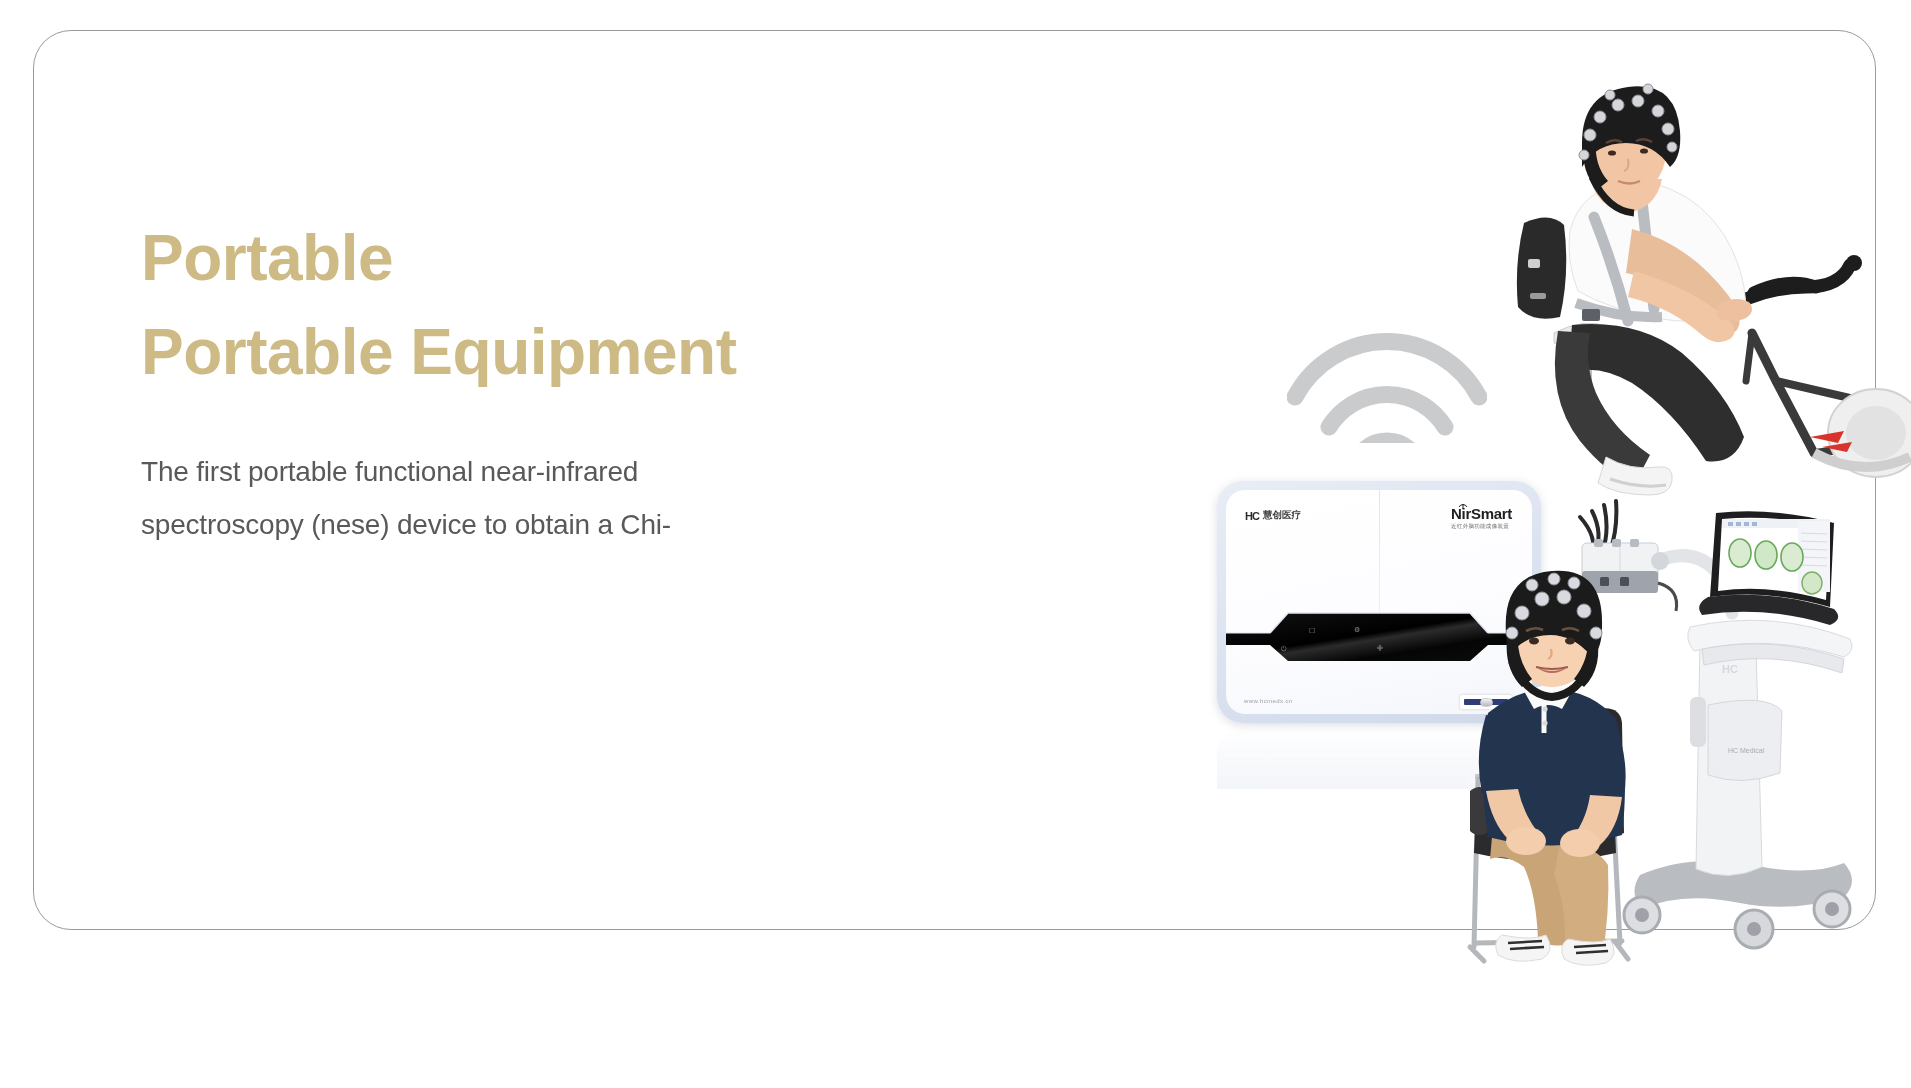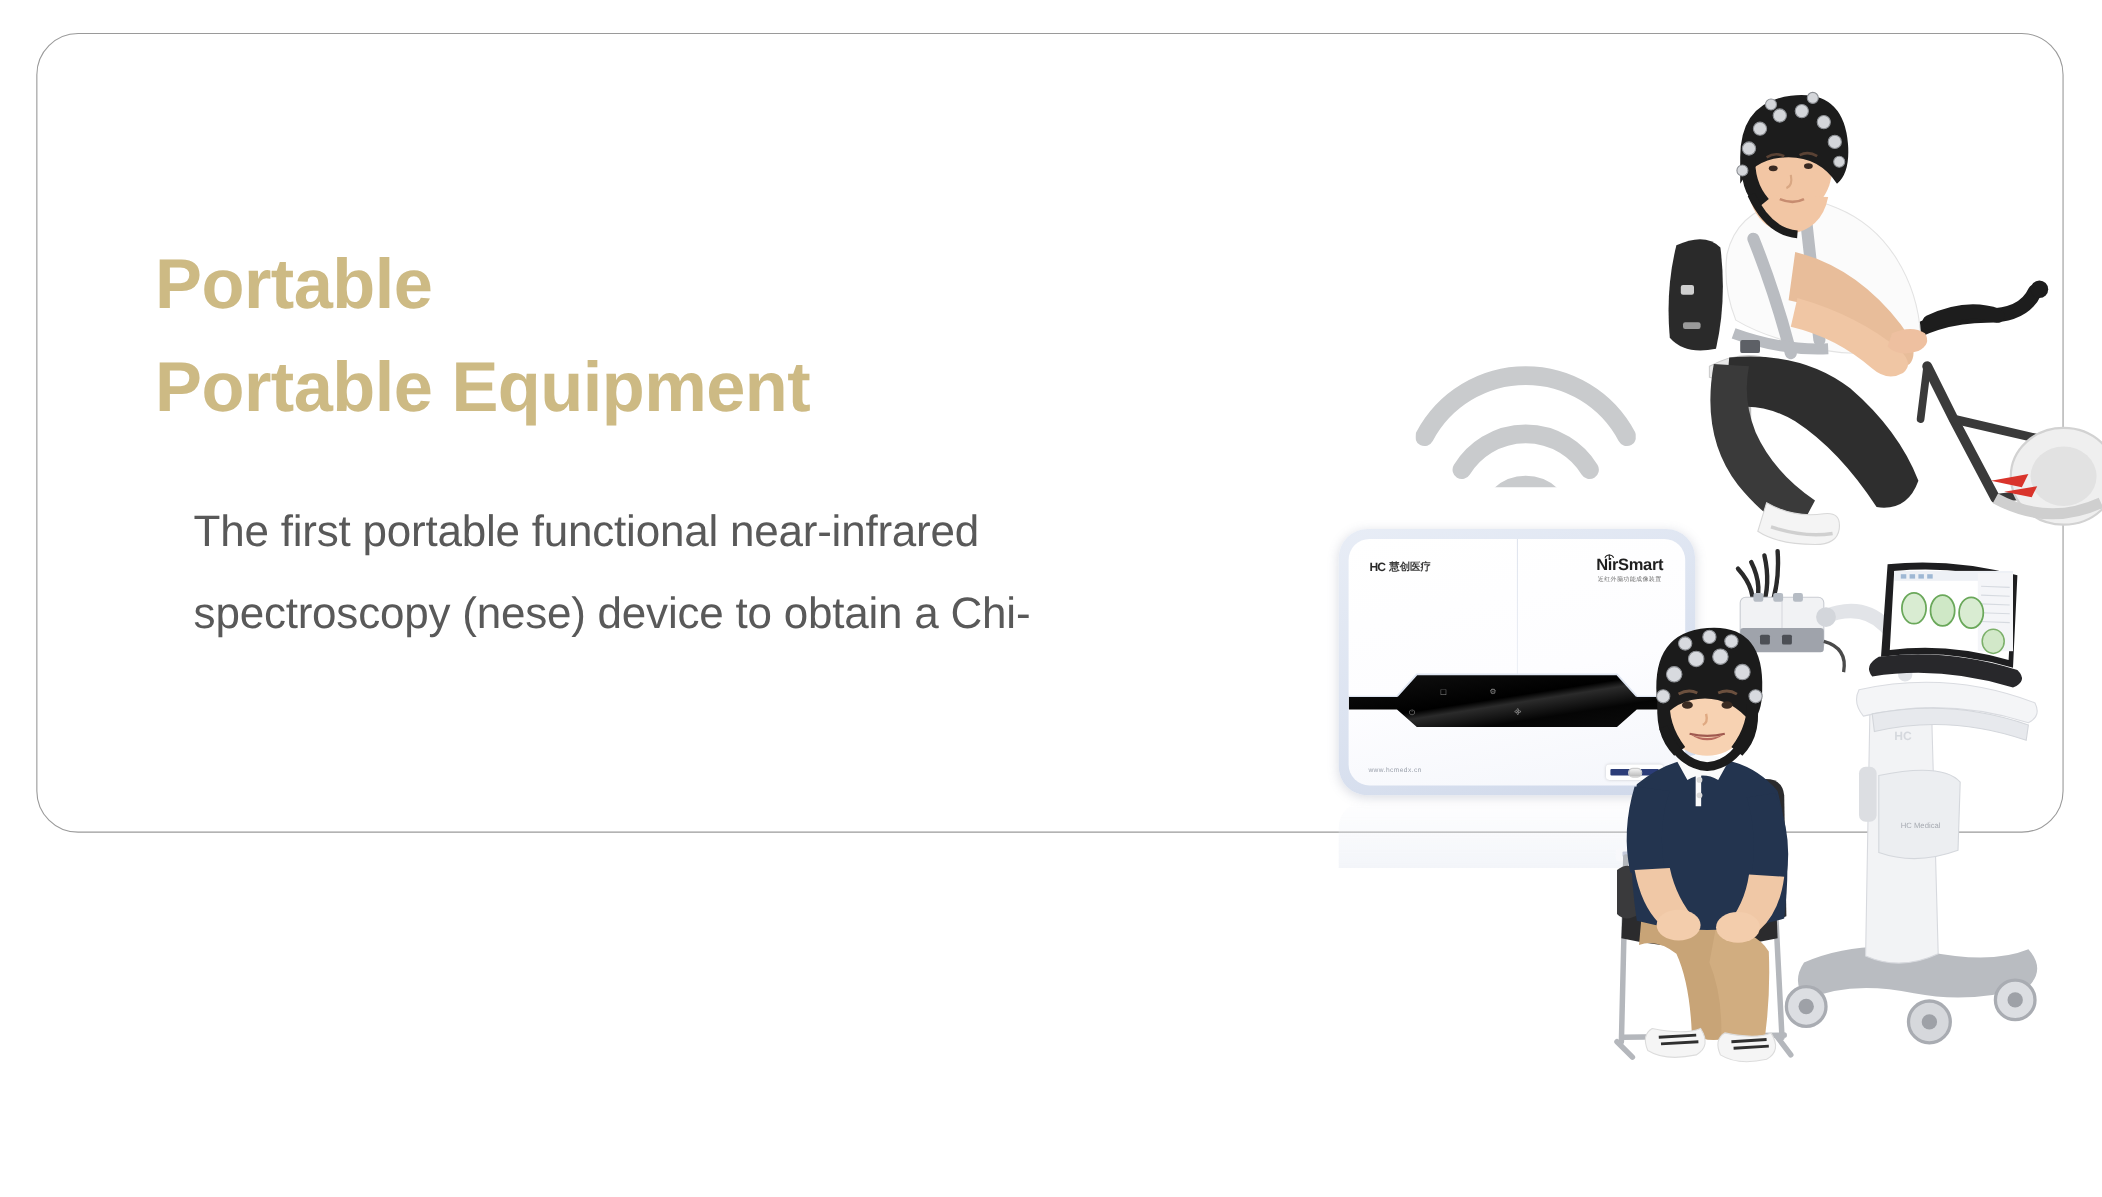--- a/index.html
+++ b/index.html
@@ -7,21 +7,21 @@
     width: 1911px; height: 1088px;
     background: #ffffff;
     font-family: "Liberation Sans", sans-serif;
     overflow: hidden;
   }
 
   
   #slide-card {
     position: absolute;
     left: 33px; top: 30px;
-    width: 1843px; height: 727px;
+    width: 1843px; height: 900px;
     border: 1.6px solid #9a9a9a;
     border-radius: 38px;
     background: #ffffff;
   }
 
   
   #text-block {
     position: absolute;
     left: 107px; top: 180px;
     width: 840px;
@@ -31,25 +31,24 @@
     font-weight: 700;
     font-size: 64px;
     line-height: 1.47;
     letter-spacing: -0.5px;
   }
   #headline .line { display: block; white-space: nowrap; }
 
   #body-copy {
     margin-top: 47px;
     color: #595959;
-    font-size: 40px;
+    font-size: 28px;
     line-height: 1.88;
     font-weight: 400;
     letter-spacing: -0.2px;
-    margin-left: 35px;
   }
   #body-copy .line { display: block; white-space: nowrap; }
 
   
   #visual-area {
     position: absolute;
     left: 1150px; top: 30px;
     width: 740px; height: 1012px;
   }
 
@@ -85,21 +84,21 @@
     position: absolute; left: 19px; top: 19px;
     display: flex; align-items: center; gap: 4px;
     color: #3b3b3b; font-size: 9.5px; font-weight: 700;
     white-space: nowrap;
   }
   #hc-mark {
     font-size: 11px; font-weight: 900; letter-spacing: -1px;
     color: #2a2a2a;
   }
   #brand-nirsmart {
-    position: absolute; right: 20px; top: 15px; text-align: center;
+    position: absolute; right: 20px; top: 15px; text-align: left;
   }
   #nirsmart-word { font-size: 15px; font-weight: 700; color: #1f1f1f; letter-spacing: -.3px; }
   #nirsmart-sub  { font-size: 5.5px; color: #6d6d6d; letter-spacing: .3px; margin-top: 1px; }
   #nirsmart-antenna {
     position: absolute; right: 44px; top: -4px;
     width: 10px; height: 8px;
   }
 
   
   #control-panel {

